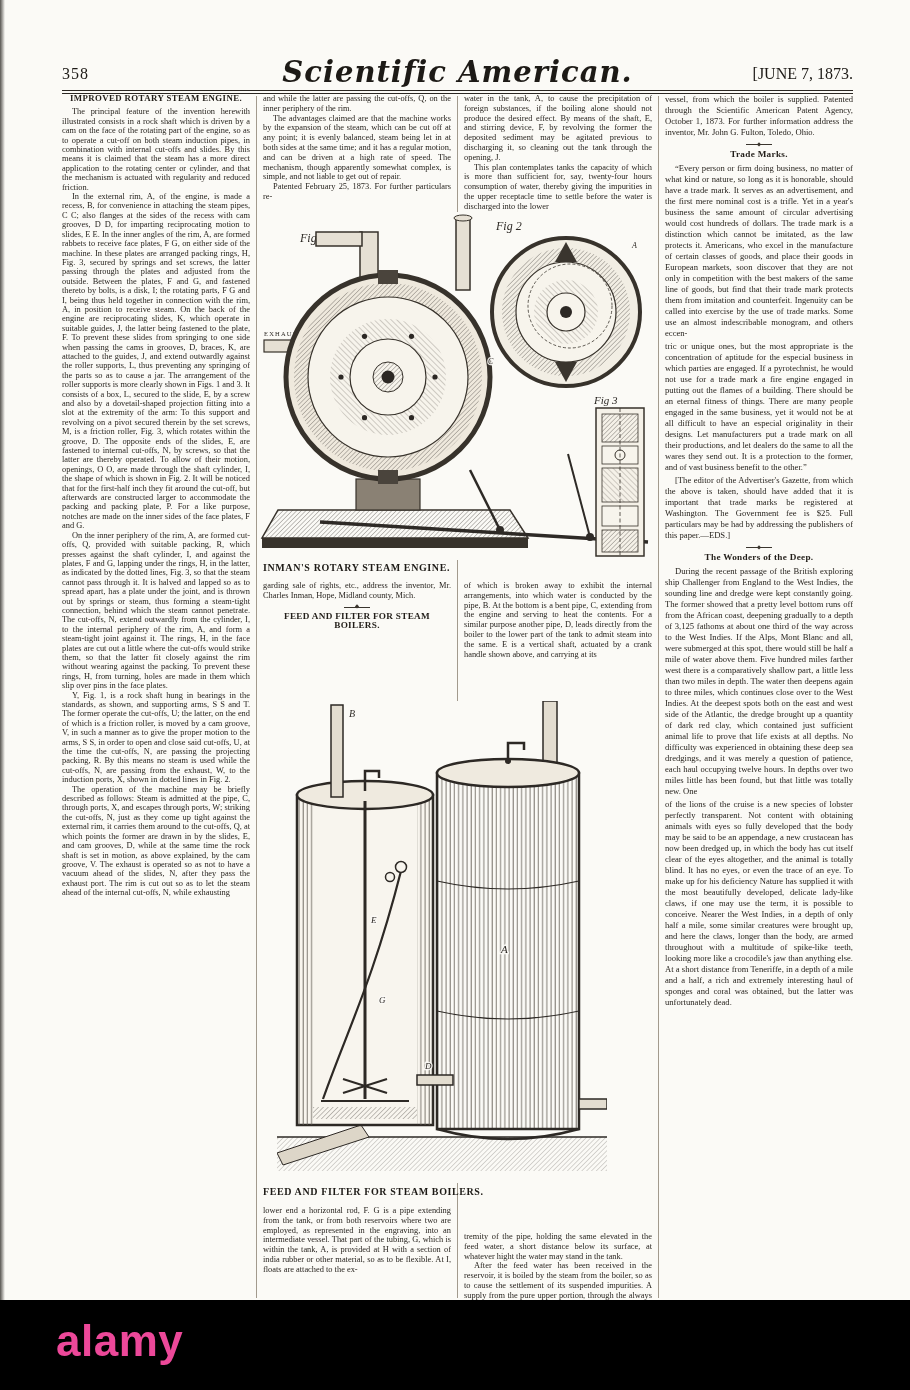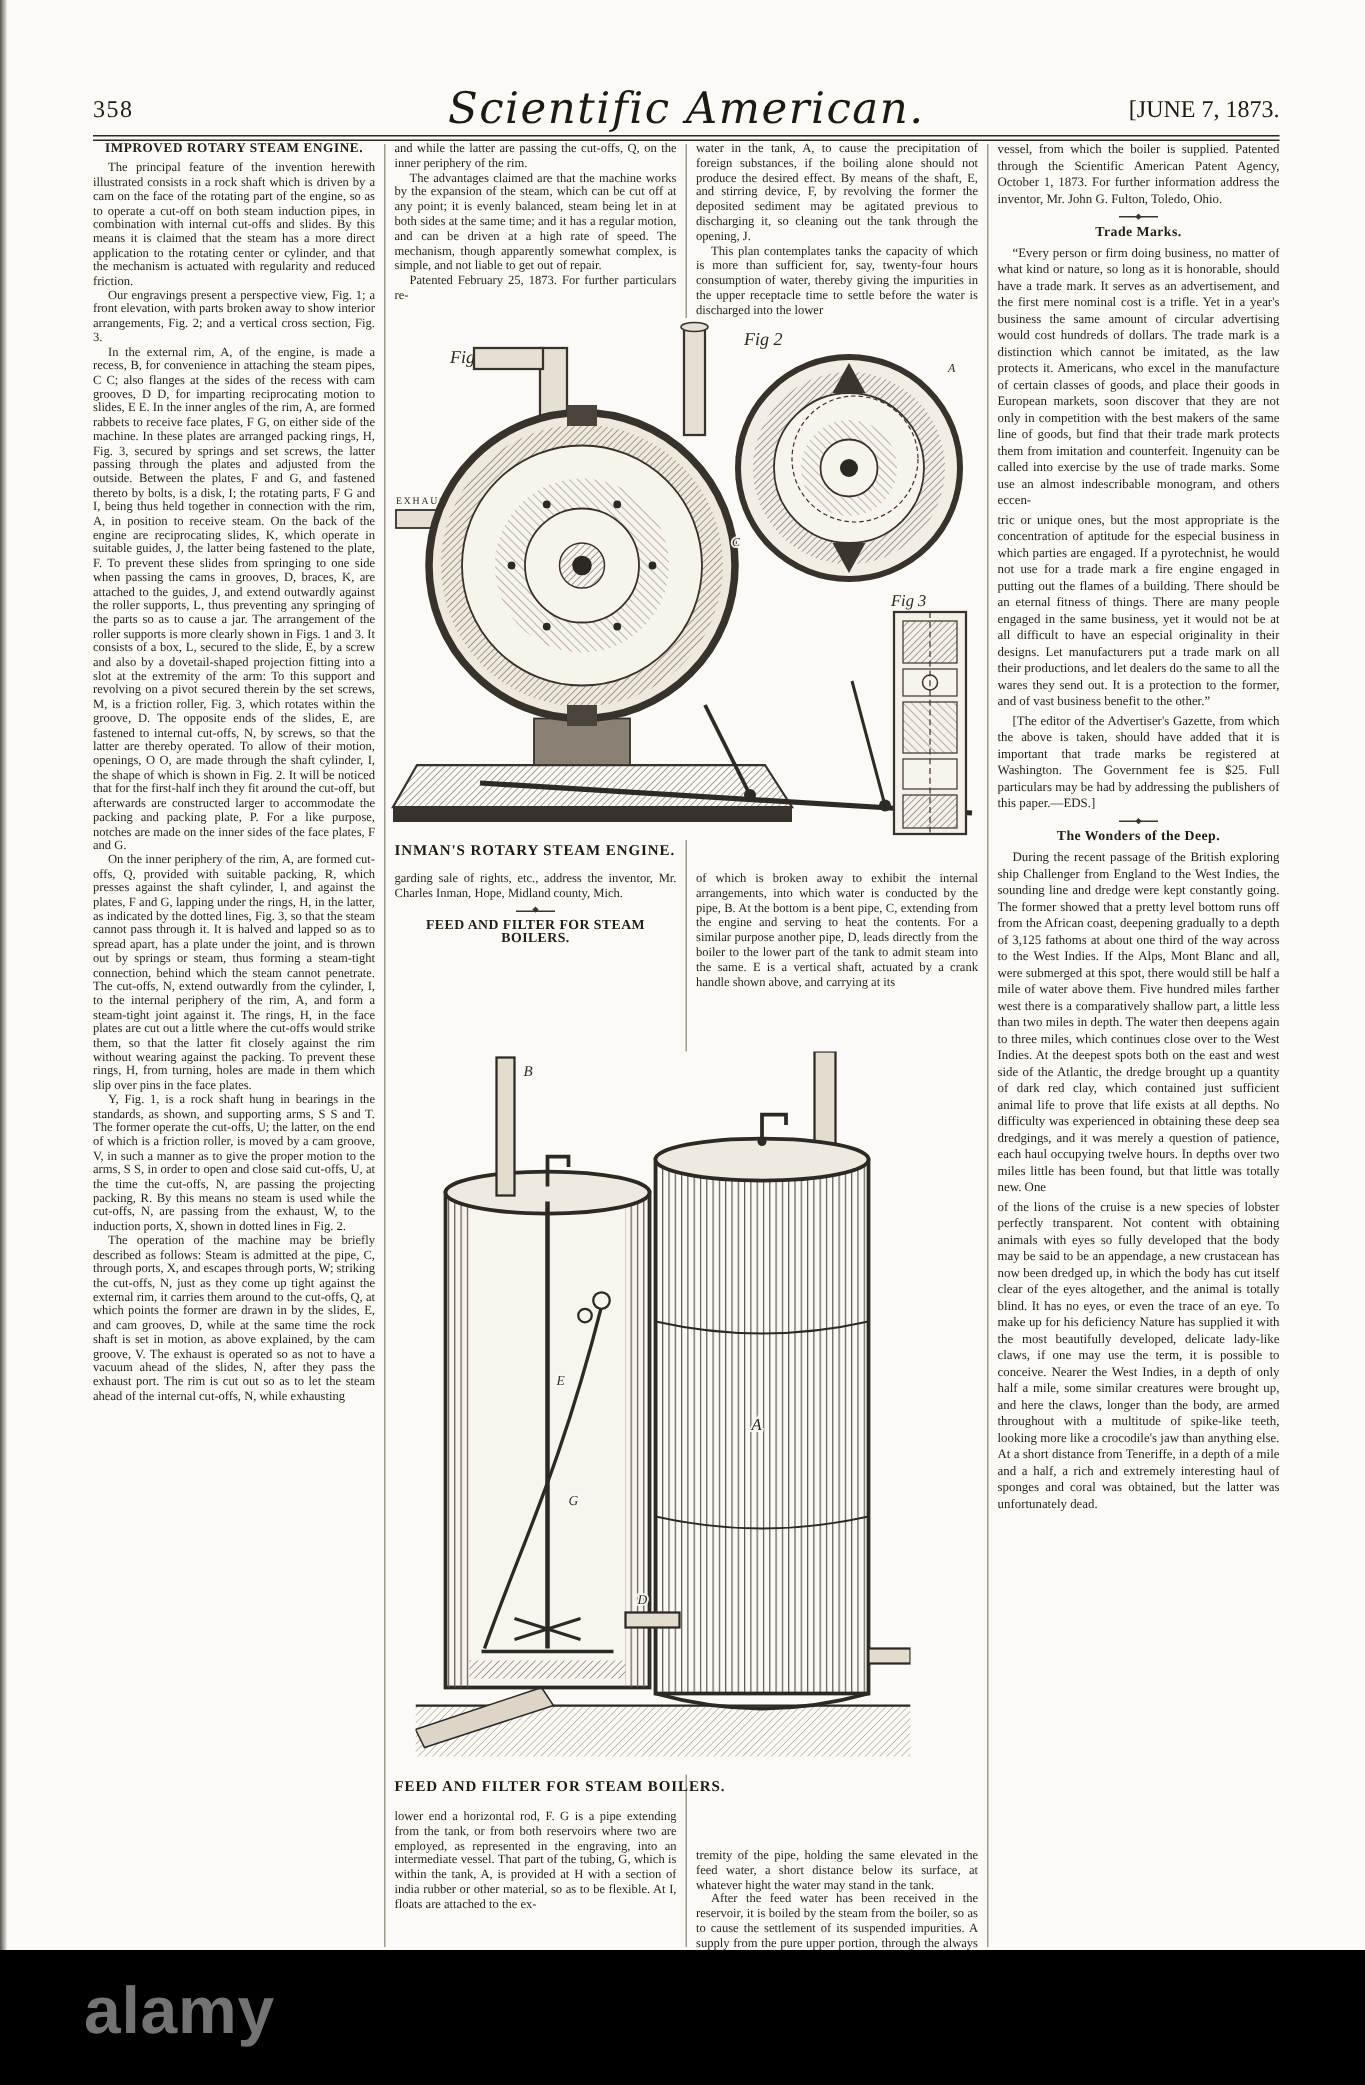--- a/index.html
+++ b/index.html
@@ -8,21 +8,21 @@
   .stage { position:relative; width:910px; height:1390px; overflow:hidden; background:#ffffff;
            font-family:"Liberation Serif", serif; color:#1d1a16; }
   .page { position:absolute; left:0; top:0; width:910px; height:1300px; background:#fbfaf6; }
   .left-edge { position:absolute; left:0; top:0; width:5px; height:1300px;
                background:linear-gradient(90deg, rgba(32,29,25,.75), rgba(32,29,25,0)); }
 
   
   .hdr { position:absolute; top:48px; left:62px; width:791px; height:38px; }
   .pageno { position:absolute; left:0; bottom:3px; font-size:16px; letter-spacing:1px; }
   .masthead { position:absolute; left:50%; transform:translateX(-50%); bottom:-3px;
-              font-family:"DejaVu Serif", serif; font-weight:normal; font-style:italic;
+              font-family:"DejaVu Serif", serif; font-weight:bold; font-style:italic;
               font-size:29px; letter-spacing:1px; white-space:nowrap; }
   .dateline { position:absolute; right:0; bottom:3px; font-size:16px; }
   .headrule { position:absolute; top:90px; left:62px; width:791px; height:4px;
               border-top:1.6px solid #2b2722; border-bottom:0.8px solid #2b2722; }
 
   
   .vrule { position:absolute; top:96px; height:1202px; width:1px; background:#a29a8d; }
   .vr1 { left:256px; } .vr2 { left:457px; } .vr3 { left:658px; }
 
   
@@ -53,21 +53,21 @@
   .engraving svg { width:100%; height:100%; display:block; }
   .eng-caption { position:absolute; left:263px; width:389px; 
                  font-weight:bold; font-size:10px; letter-spacing:.6px; }
   .cap1 { top:562px; } .cap2 { top:1186px; }
   .eng text { font-family:"Liberation Serif", serif; font-style:italic; fill:#2d2925;
               paint-order:stroke; stroke:rgba(251,250,246,.9); stroke-width:2.5px; }
   .eng .plain { font-style:normal; letter-spacing:1.2px; }
 
   
   .alamy-bar { position:absolute; left:0; top:1300px; width:910px; height:90px; background:#000;
-               color:#737373; font-family:"Liberation Sans", sans-serif; }
+               color:#ec4899; font-family:"Liberation Sans", sans-serif; }
   .alamy-logo { position:absolute; left:56px; top:16px; font-size:44px; font-weight:bold;
                 letter-spacing:.5px; }
   .alamy-meta { position:absolute; right:56px; top:20px; text-align:right; font-size:15px;
                 line-height:1.8; }
   .alamy-meta span { display:block; }
 </style>
 </head>
 <body>
 
 <div class="stage">
@@ -81,21 +81,20 @@
     </header>
     <div class="headrule"></div>
 
     <div class="vrule vr1"></div>
     <div class="vrule vr2"></div>
     <div class="vrule vr3"></div>
 
     <section class="col col1">
       <h2 class="art-title">IMPROVED ROTARY STEAM ENGINE.</h2>
       <p>The principal feature of the invention herewith illustrated consists in a rock shaft which is driven by a cam on the face of the rotating part of the engine, so as to operate a cut-off on both steam induction pipes, in combination with internal cut-offs and slides. By this means it is claimed that the steam has a more direct application to the rotating center or cylinder, and that the mechanism is actuated with regularity and reduced friction.</p>
-      <p>Our engravings present a perspective view, Fig. 1; a front elevation, with parts broken away to show interior arrangements, Fig. 2; and a vertical cross section, Fig. 3.</p>
       <p>In the external rim, A, of the engine, is made a recess, B, for convenience in attaching the steam pipes, C C; also flanges at the sides of the recess with cam grooves, D D, for imparting reciprocating motion to slides, E E. In the inner angles of the rim, A, are formed rabbets to receive face plates, F G, on either side of the machine. In these plates are arranged packing rings, H, Fig. 3, secured by springs and set screws, the latter passing through the plates and adjusted from the outside. Between the plates, F and G, and fastened thereto by bolts, is a disk, I; the rotating parts, F G and I, being thus held together in connection with the rim, A, in position to receive steam. On the back of the engine are reciprocating slides, K, which operate in suitable guides, J, the latter being fastened to the plate, F. To prevent these slides from springing to one side when passing the cams in grooves, D, braces, K, are attached to the guides, J, and extend outwardly against the roller supports, L, thus preventing any springing of the parts so as to cause a jar. The arrangement of the roller supports is more clearly shown in Figs. 1 and 3. It consists of a box, L, secured to the slide, E, by a screw and also by a dovetail-shaped projection fitting into a slot at the extremity of the arm: To this support and revolving on a pivot secured therein by the set screws, M, is a friction roller, Fig. 3, which rotates within the groove, D. The opposite ends of the slides, E, are fastened to internal cut-offs, N, by screws, so that the latter are thereby operated. To allow of their motion, openings, O O, are made through the shaft cylinder, I, the shape of which is shown in Fig. 2. It will be noticed that for the first-half inch they fit around the cut-off, but afterwards are constructed larger to accommodate the packing and packing plate, P. For a like purpose, notches are made on the inner sides of the face plates, F and G.</p>
       <p>On the inner periphery of the rim, A, are formed cut-offs, Q, provided with suitable packing, R, which presses against the shaft cylinder, I, and against the plates, F and G, lapping under the rings, H, in the latter, as indicated by the dotted lines, Fig. 3, so that the steam cannot pass through it. It is halved and lapped so as to spread apart, has a plate under the joint, and is thrown out by springs or steam, thus forming a steam-tight connection, behind which the steam cannot penetrate. The cut-offs, N, extend outwardly from the cylinder, I, to the internal periphery of the rim, A, and form a steam-tight joint against it. The rings, H, in the face plates are cut out a little where the cut-offs would strike them, so that the latter fit closely against the rim without wearing against the packing. To prevent these rings, H, from turning, holes are made in them which slip over pins in the face plates.</p>
       <p>Y, Fig. 1, is a rock shaft hung in bearings in the standards, as shown, and supporting arms, S S and T. The former operate the cut-offs, U; the latter, on the end of which is a friction roller, is moved by a cam groove, V, in such a manner as to give the proper motion to the arms, S S, in order to open and close said cut-offs, U, at the time the cut-offs, N, are passing the projecting packing, R. By this means no steam is used while the cut-offs, N, are passing from the exhaust, W, to the induction ports, X, shown in dotted lines in Fig. 2.</p>
       <p>The operation of the machine may be briefly described as follows: Steam is admitted at the pipe, C, through ports, X, and escapes through ports, W; striking the cut-offs, N, just as they come up tight against the external rim, it carries them around to the cut-offs, Q, at which points the former are drawn in by the slides, E, and cam grooves, D, while at the same time the rock shaft is set in motion, as above explained, by the cam groove, V. The exhaust is operated so as not to have a vacuum ahead of the slides, N, after they pass the exhaust port. The rim is cut out so as to let the steam ahead of the internal cut-offs, N, while exhausting</p>
     </section>
 
     <section class="col col2top">
       <p class="cont">and while the latter are passing the cut-offs, Q, on the inner periphery of the rim.</p>
       <p>The advantages claimed are that the machine works by the expansion of the steam, which can be cut off at any point; it is evenly balanced, steam being let in at both sides at the same time; and it has a regular motion, and can be driven at a high rate of speed. The mechanism, though apparently somewhat complex, is simple, and not liable to get out of repair.</p>
       <p>Patented February 25, 1873. For further particulars re-</p>

